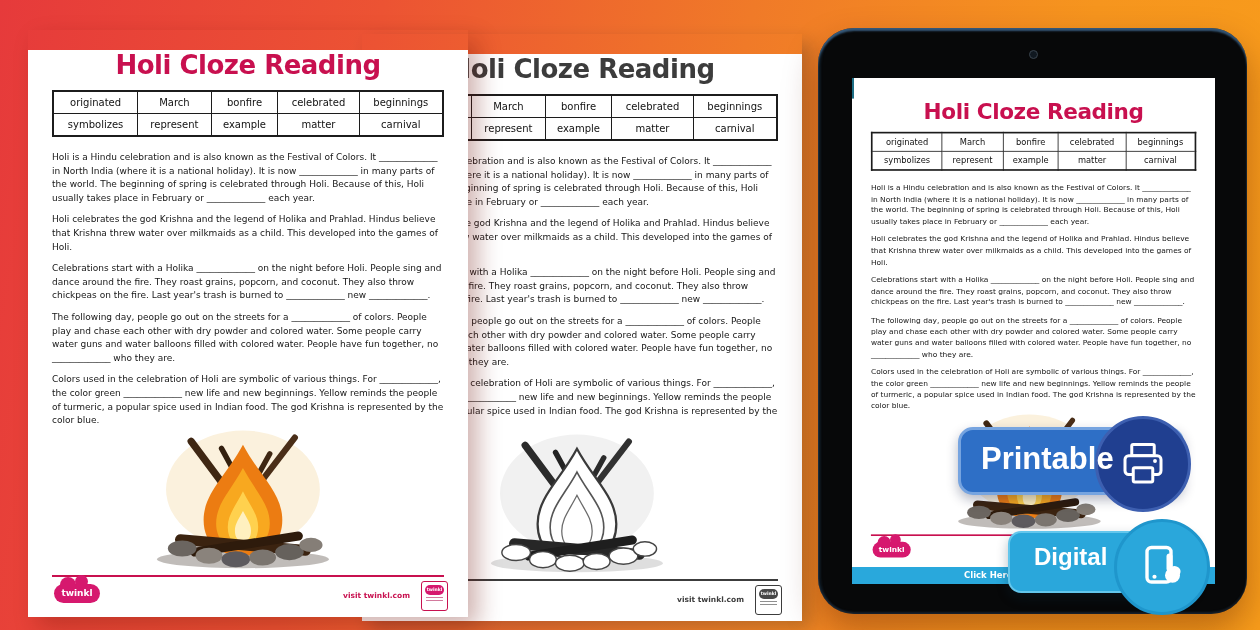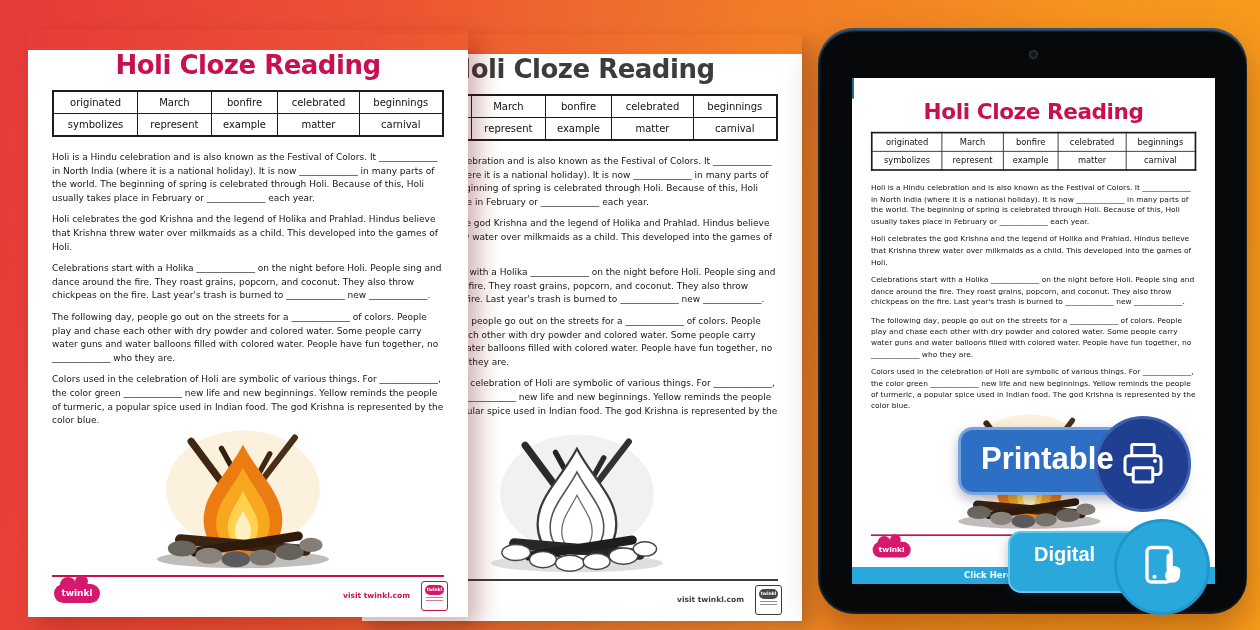--- a/index.html
+++ b/index.html
@@ -60,21 +60,21 @@
   
   .badge{position:absolute;box-sizing:border-box;color:#fff;font-family:"Liberation Sans",sans-serif;}
   .badge .lbl{position:relative;z-index:2;font-weight:bold;}
   .badge-printable{left:958px;top:427px;width:226px;height:68px;z-index:4;background:#2e6fc6;
                    border:3px solid #76a4e0;border-radius:15px;box-shadow:0 5px 12px rgba(10,20,60,.3);}
   .badge-printable .lbl{display:block;margin:11px 0 4px 20px;font-size:31px;}
   .badge-circle{position:absolute;border-radius:50%;display:flex;align-items:center;justify-content:center;}
   .badge-printable .badge-circle{left:134px;top:-14px;width:90px;height:90px;background:#203f90;border:3px solid #3d5fb0;}
   .badge-digital{left:1008px;top:531px;width:188px;height:62px;z-index:5;background:#2aa7db;
                  border:2px solid #63c6ec;border-radius:13px;box-shadow:0 5px 12px rgba(10,40,60,.3);}
-  .badge-digital .lbl{display:block;margin:10px 0 0 24px;font-size:20px;}
+  .badge-digital .lbl{display:block;margin:10px 0 0 24px;font-size:24px;}
   .badge-digital .badge-circle{left:104px;top:-14px;width:90px;height:90px;background:#2aa7db;border:3px solid #1f96cc;}
   .badge-circle svg{width:48px;height:48px;}
 </style>
 </head>
 <body>
 
 <div class="stage">
 
   <div class="sheet sheet-2 bw">
       <div class="ws">

